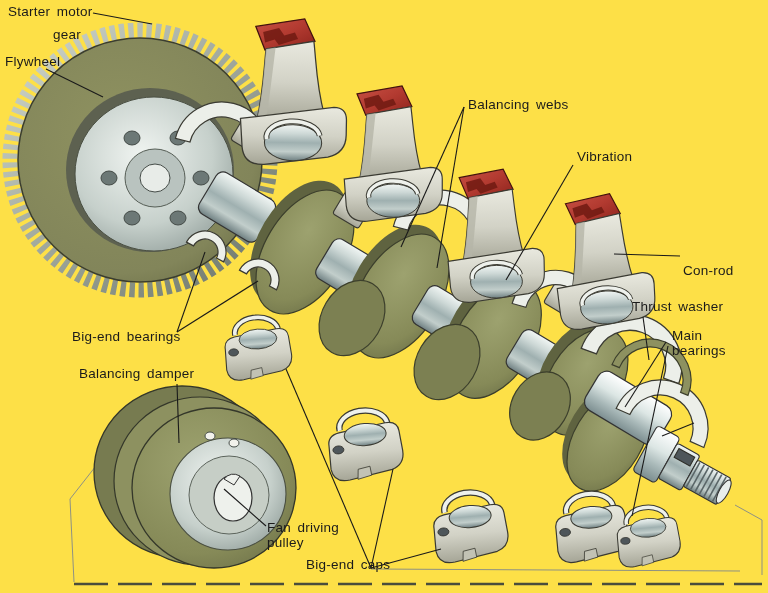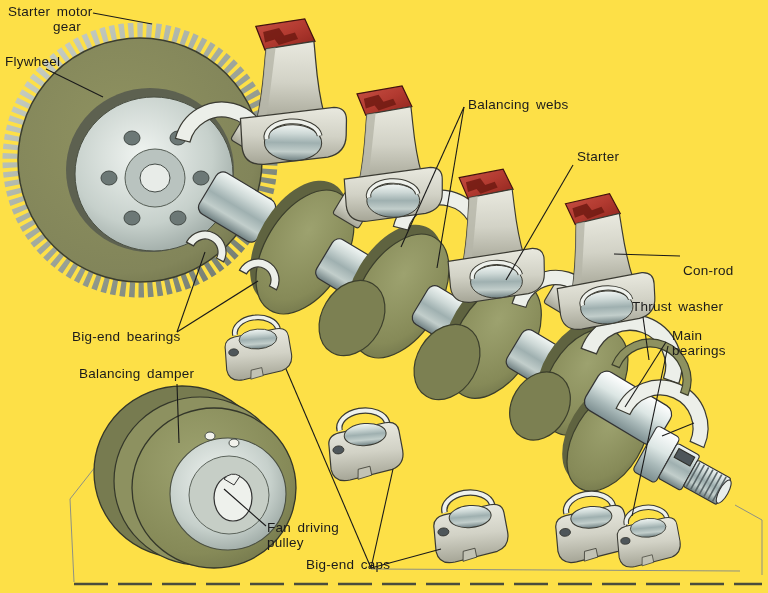--- a/index.html
+++ b/index.html
@@ -10,21 +10,21 @@
   }
   .stage svg{position:absolute;left:0;top:0;}
   .label{
     position:absolute;
     font-size:13.5px;line-height:15px;
     color:#1b1b1b;letter-spacing:.25px;word-spacing:2.5px;
     white-space:nowrap;
   }
   .label span{display:block;}
   .ra{text-align:right;}
-  .pad-r{padding-right:11px;}
+  .pad-r{padding-right:11px;margin-top:8px;}
 </style>
 </head>
 <body>
 
 <div class="stage">
 
 <svg width="768" height="593" viewBox="0 0 768 593">
   <defs>
     <linearGradient id="steelLin" x1="0" y1="0" x2="0" y2="1">
       <stop offset="0" stop-color="#f1f6f4"></stop>
@@ -255,21 +255,21 @@
 
 <div class="label" style="left:5px;top:54px;">
   <span>Flywheel</span>
 </div>
 
 <div class="label" style="left:468px;top:97px;">
   <span>Balancing webs</span>
 </div>
 
 <div class="label" style="left:577px;top:149px;">
-  <span>Starter</span>
+  <span>Vibration</span>
 </div>
 
 <div class="label" style="left:683px;top:247px;margin-top:16px;">
   <span>Con-rod</span>
 </div>
 
 <div class="label" style="left:632px;top:299px;">
   <span>Thrust washer</span>
 </div>
 

